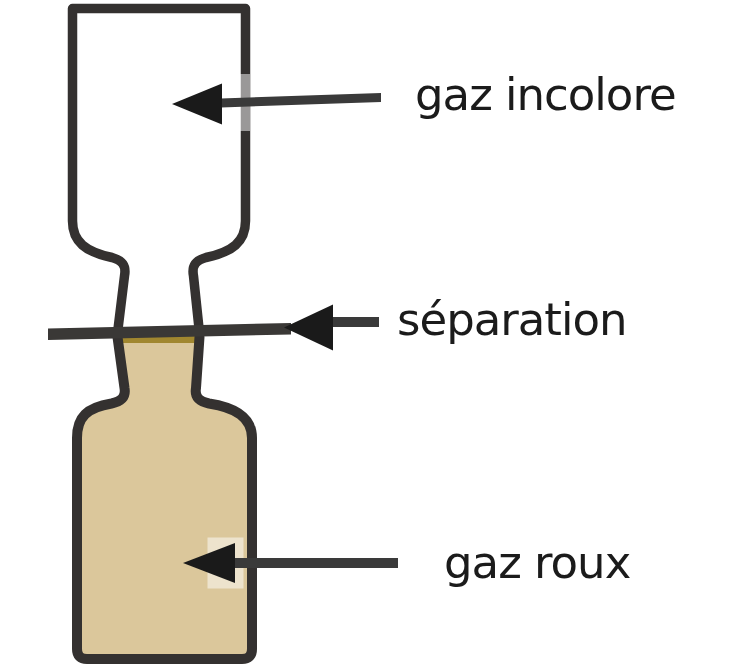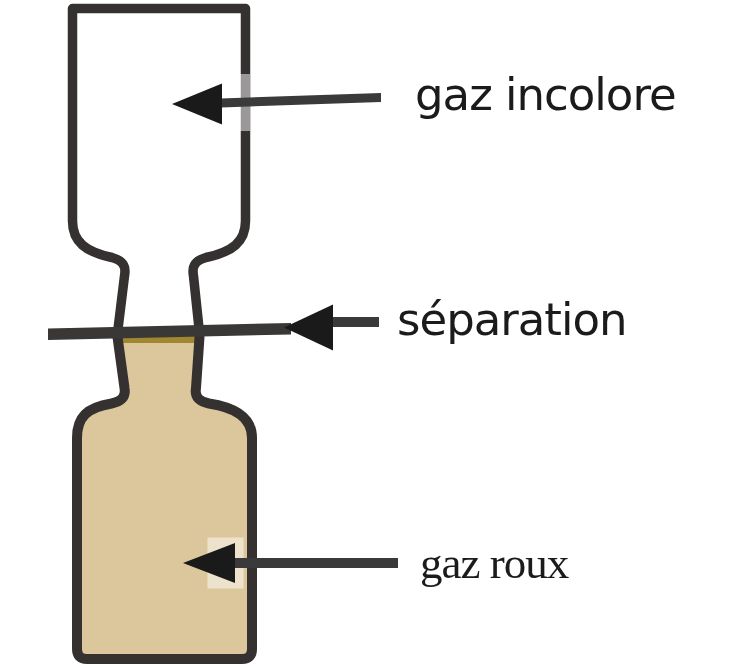--- a/index.html
+++ b/index.html
@@ -24,21 +24,21 @@
     position: absolute;
     color: #1b1b1b;
     font-size: 45px;
     line-height: 54px;
     letter-spacing: -1px;
     white-space: nowrap;
     user-select: none;
   }
   .label-upper  { left: 400px; top: 68px; margin-left: 15px;  }
   .label-middle { left: 397px; top: 293px; text-align: right; }
-  .label-lower  { left: 420px; top: 536px; font-family: Liberation Serif, serif; }
+  .label-lower  { left: 444px; top: 536px; }
 </style>
 </head>
 <body>
 
 <div class="canvas">
 
   <svg class="diagram-svg" width="735" height="666" viewBox="0 0 735 666">
 
     <path d="M 117.5 333 L 124.5 276
              C 126.5 265 122 260.5 112 257.5

